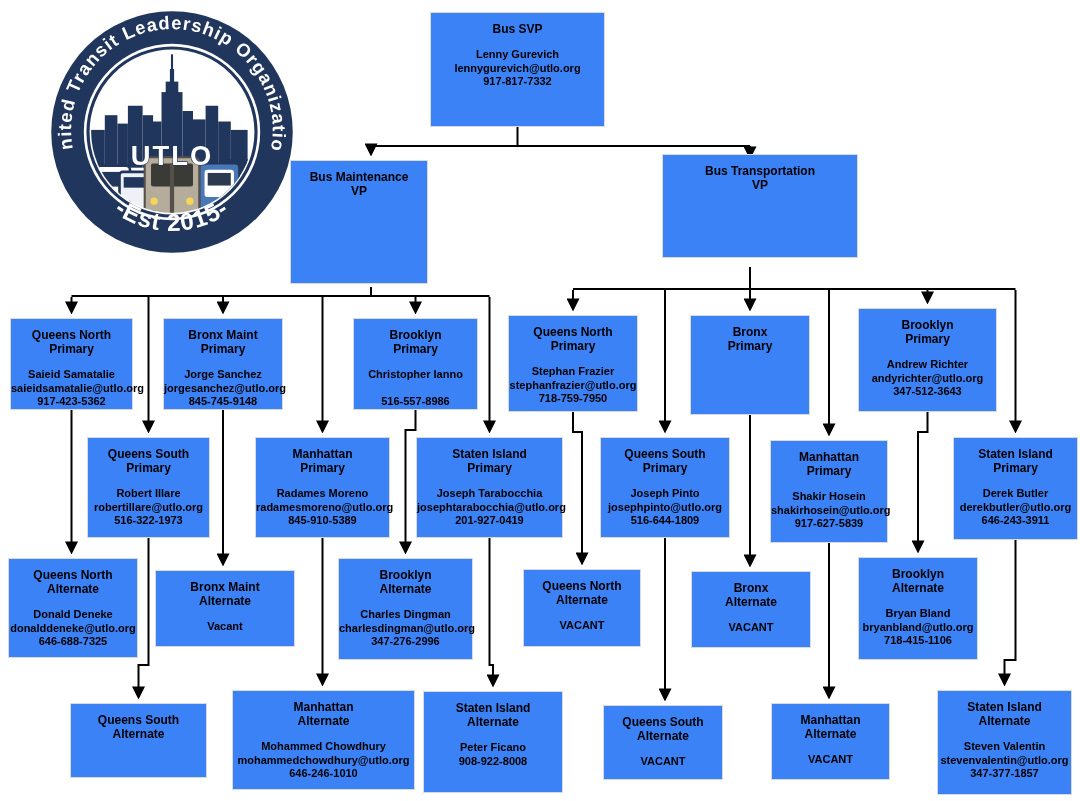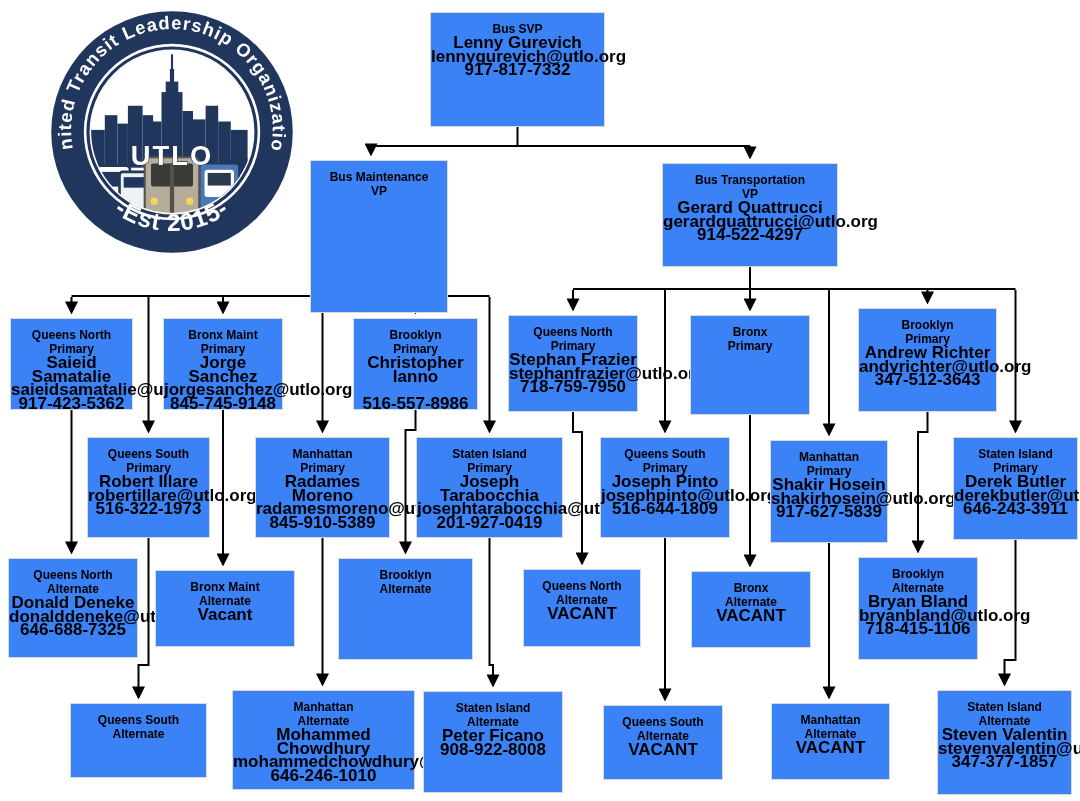--- a/index.html
+++ b/index.html
@@ -7,21 +7,21 @@
     position:relative;width:1080px;height:801px;background:#fff;overflow:hidden;
     font-family:"Liberation Sans",sans-serif;
   }
   #connectors{position:absolute;left:0;top:0;z-index:0;}
   #logo{position:absolute;left:46px;top:6px;z-index:1;}
   .node{
     position:absolute;z-index:2;background:#3b82f6;border:1px solid #dadada;
     text-align:center;font-weight:bold;color:#000;box-sizing:border-box;padding-top:9px;
   }
   .node .t{font-size:12px;line-height:14px;white-space:pre-line;}
-  .node .b{font-size:17px;line-height:13.5px;white-space:pre-line;margin-top:0;}
+  .node .b{font-size:11px;line-height:13.5px;white-space:pre-line;margin-top:12px;}
 </style>
 </head>
 <body>
 
 <div id="stage">
 
   <svg id="connectors" width="1080" height="801" viewBox="0 0 1080 801">
     <defs>
       <marker id="arw" viewBox="0 0 8 8" refX="6.5" refY="4" markerWidth="6.5" markerHeight="6.5" orient="auto">
         <path d="M0,0 L8,4 L0,8 Z" fill="#000"></path>
@@ -117,30 +117,27 @@
     </text>
     <text x="120" y="151" text-anchor="middle" font-family="Liberation Sans, sans-serif" font-size="26" font-weight="bold" fill="#ffffff" letter-spacing="2" stroke="#21365c" stroke-width="1" paint-order="stroke">UTLO</text>
   </svg>
 
   <div class="node" style="left:430px;top:12px;width:175px;height:115px">
     <div class="t">Bus SVP</div>
     <div class="b">Lenny Gurevich
 lennygurevich@utlo.org
 917-817-7332</div>
   </div>
-  <div class="node" style="left:310px;top:160px;width:138px;height:153px">
+  <div class="node" style="left:290px;top:160px;width:138px;height:124px">
     <div class="t">Bus Maintenance
 VP</div>
   </div>
-  <div class="node" style="left:662px;top:163px;width:176px;height:104px">
+  <div class="node" style="left:662px;top:154px;width:196px;height:104px">
     <div class="t">Bus Transportation
 VP</div>
-    <div class="b">Gerard Quattrucci
-gerardquattrucci@utlo.org
-914-522-4297</div>
   </div>
 
   <div class="node" style="left:10px;top:318px;width:123px;height:92px">
     <div class="t">Queens North
 Primary</div>
     <div class="b">Saieid Samatalie
 saieidsamatalie@utlo.org
 917-423-5362</div>
   </div>
   <div class="node" style="left:163px;top:318px;width:120px;height:92px">
@@ -227,20 +224,23 @@
 646-688-7325</div>
   </div>
   <div class="node" style="left:155px;top:570px;width:140px;height:77px">
     <div class="t">Bronx Maint
 Alternate</div>
     <div class="b">Vacant</div>
   </div>
   <div class="node" style="left:338px;top:558px;width:135px;height:102px">
     <div class="t">Brooklyn
 Alternate</div>
+    <div class="b">Charles Dingman
+charlesdingman@utlo.org
+347-276-2996</div>
   </div>
   <div class="node" style="left:523px;top:569px;width:118px;height:78px">
     <div class="t">Queens North
 Alternate</div>
     <div class="b">VACANT</div>
   </div>
   <div class="node" style="left:691px;top:571px;width:120px;height:77px">
     <div class="t">Bronx
 Alternate</div>
     <div class="b">VACANT</div>

